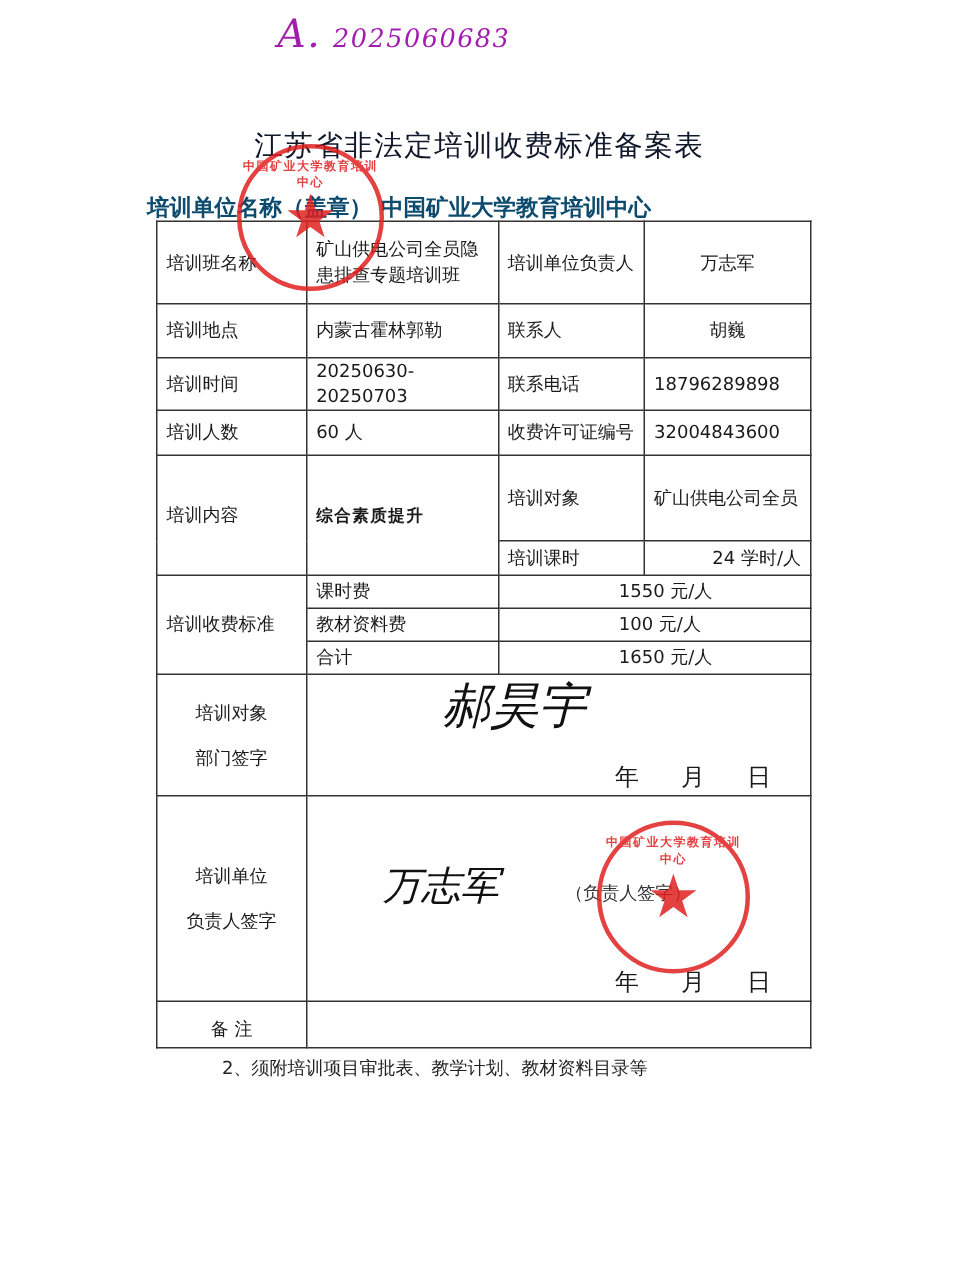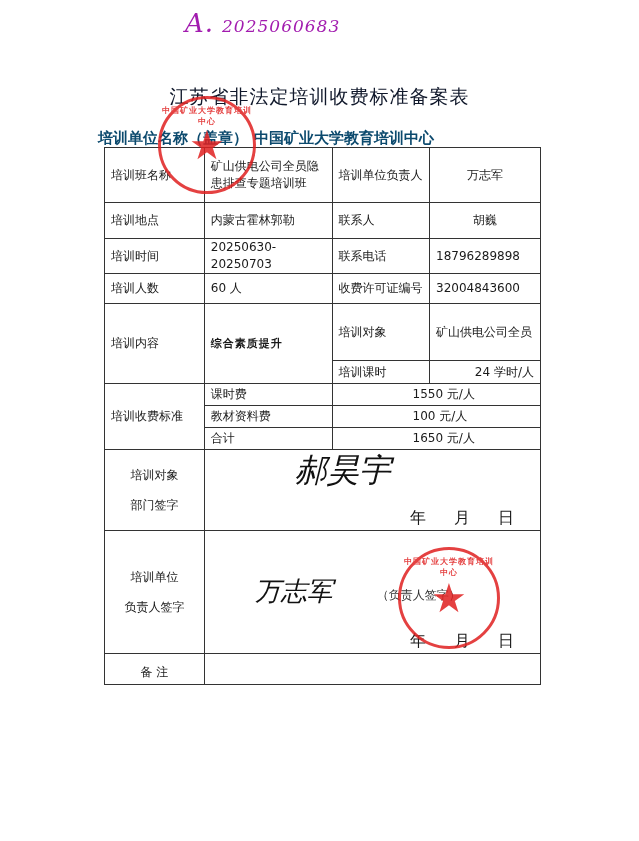--- a/index.html
+++ b/index.html
@@ -128,41 +128,45 @@
       <div class="sig-label">培训对象</div>
       <div class="sig-label">部门签字</div>
     </td>
     <td colspan="3" class="sig-cell">
       <div class="signature" style="left:90px; top:12px; font-size:32px;">郝昊宇</div>
       <div class="date-line">
         <span>年</span><span>月</span><span>日</span>
       </div>
     </td>
   </tr>
-  <tr style="height:123px">
+  <tr style="height:137px">
     <td>
       <div class="sig-label">培训单位</div>
       <div class="sig-label">负责人签字</div>
     </td>
     <td colspan="3" class="sig-cell">
       <div class="signature" style="left:50px; top:52px; font-size:26px;">万志军</div>
       <div class="seal-note">（负责人签字）</div>
       <div class="date-line">
         <span>年</span><span>月</span><span>日</span>
       </div>
     </td>
   </tr>
   <tr style="height:31px">
     <td class="center" style="vertical-align:bottom; padding-bottom:3px;">备 注</td>
     <td colspan="3"></td>
   </tr>
 </tbody>
   </table>
 
 <div class="notes">
+  <div class="row">
+    <span class="lbl"></span>
+    <span>2、须附培训项目审批表、教学计划、教材资料目录等</span>
+  </div>
 </div>
 
 <div class="stamp" style="left:158px; top:96px; width:92px; height:92px;">
   <div class="ring-text" style="font-size:8px;">中国矿业大学教育培训中心</div>
   <span class="star">★</span>
 </div>
 
 <div class="stamp" style="left:398px; top:547px; width:96px; height:96px;">
   <div class="ring-text" style="font-size:8px;">中国矿业大学教育培训中心</div>
   <span class="star">★</span>

